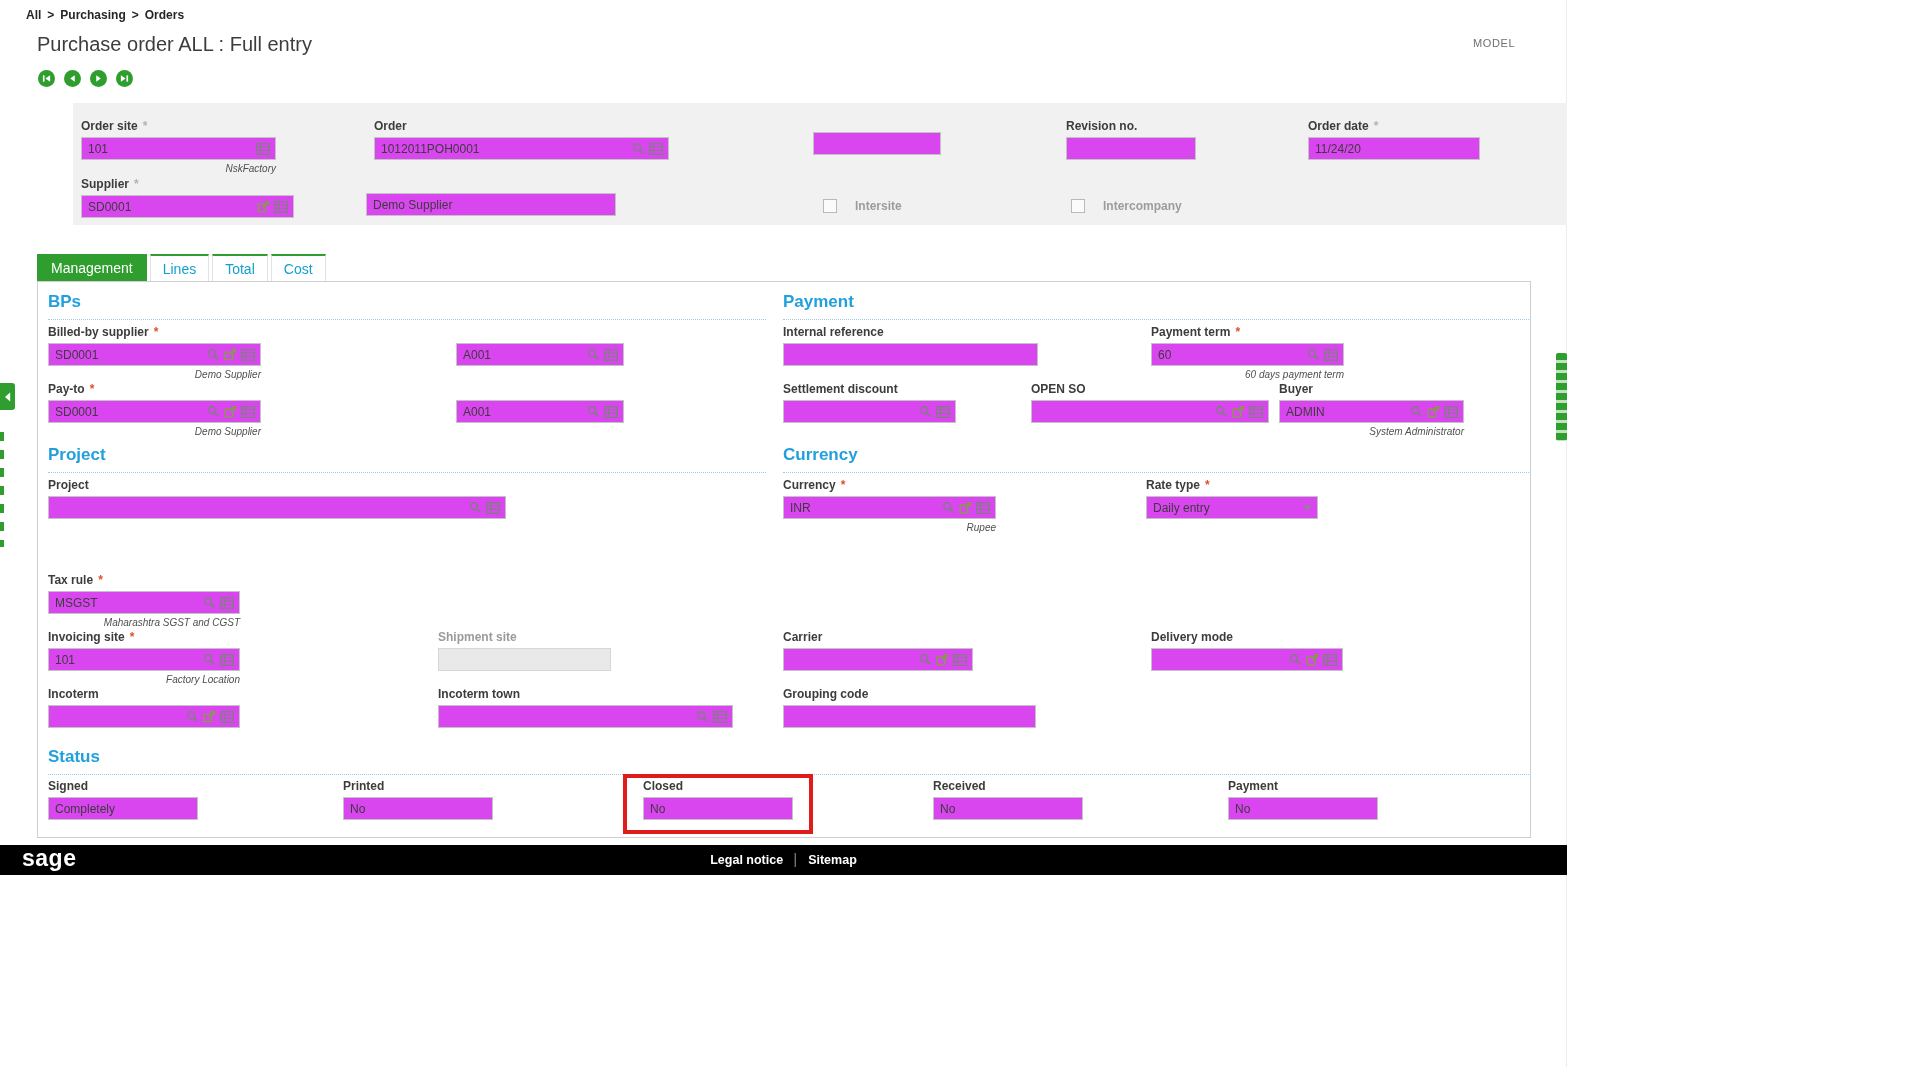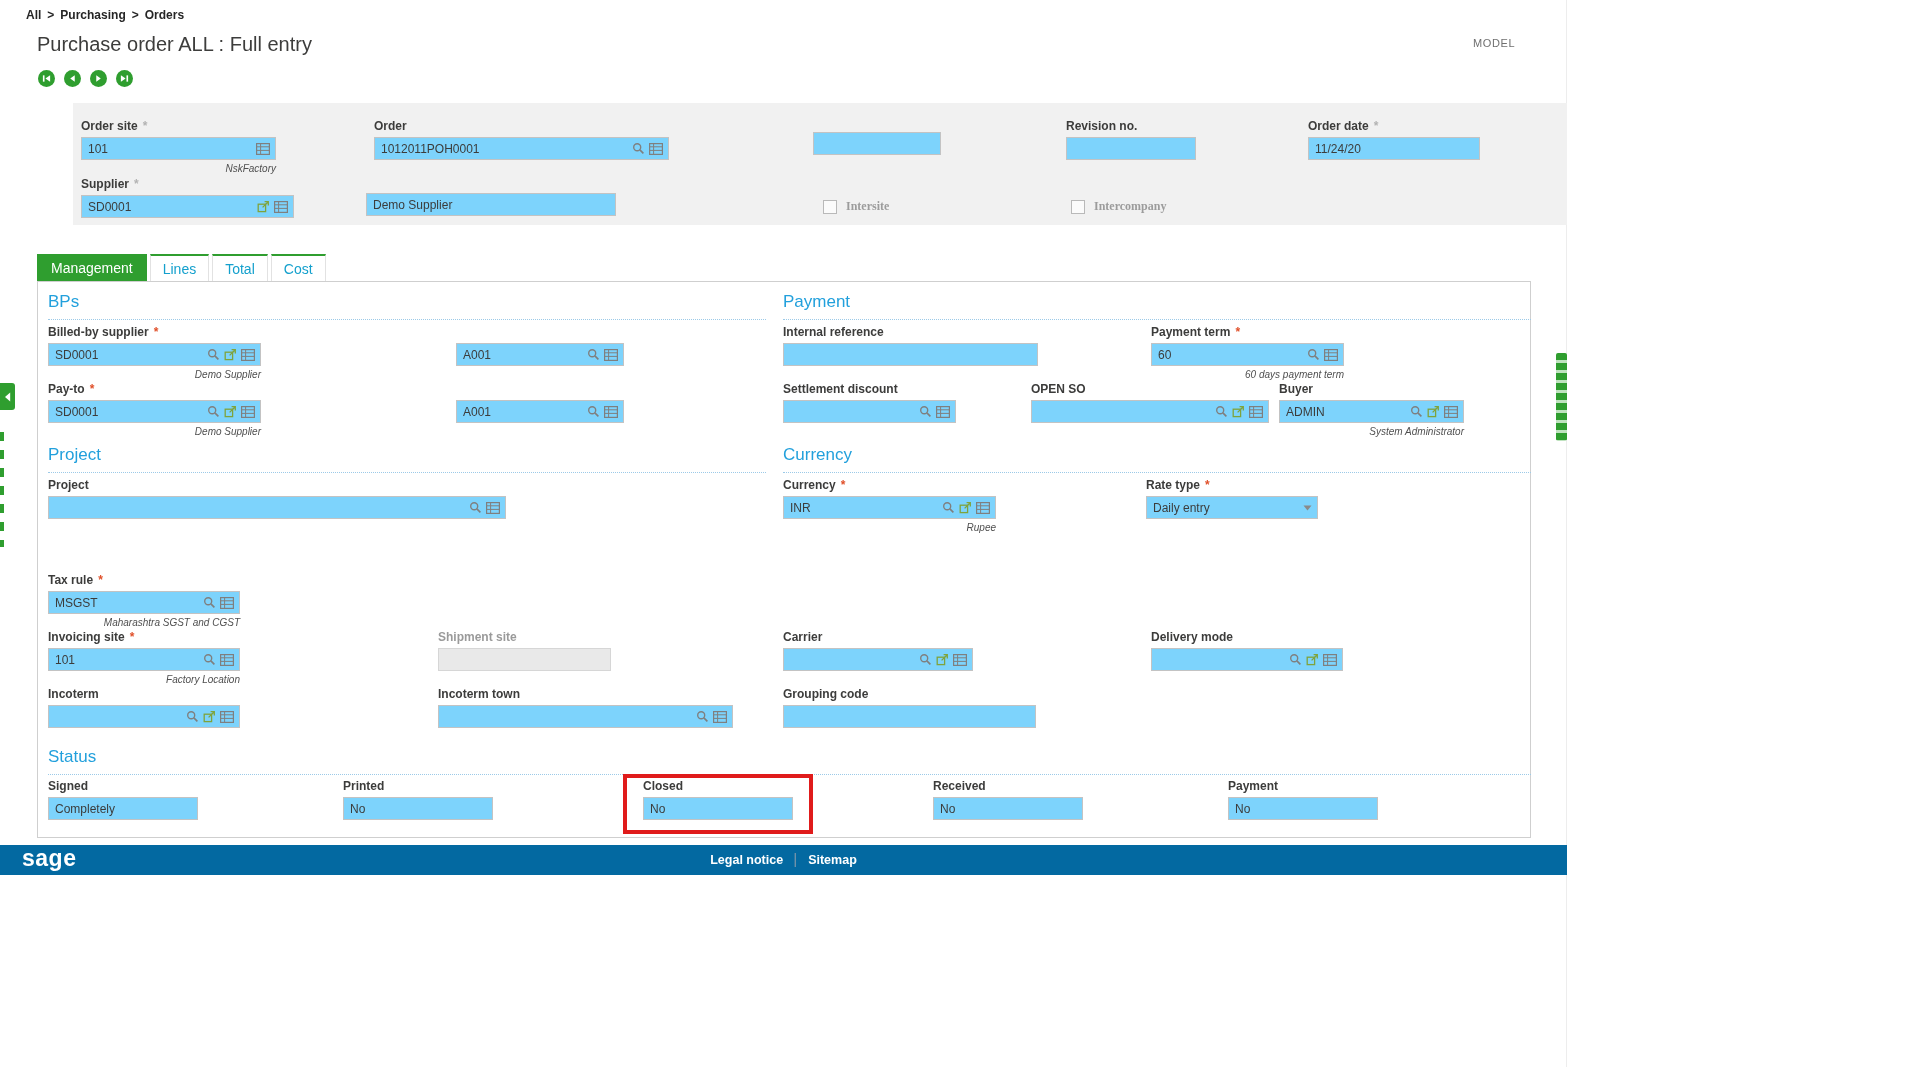--- a/index.html
+++ b/index.html
@@ -27,61 +27,61 @@
   
   .hdr-panel { left:37px; top:103px; width:1494px; height:122px; background:#f1f1f1;margin-left:36px; }
 
   
   .fld { position:absolute; }
   .flabel { font-size:12px; font-weight:bold; color:#3c3c3b; margin-bottom:4px; white-space:nowrap;
             display:flex; align-items:center; }
   .flabel.dimlab { color:#9a9a9a; }
   .req::after { content:"*"; color:#e0502a; margin-left:5px; font-weight:bold; font-size:12px; }
   .req.dim::after { color:#b3b3b3; }
-  .inputbox { height:23px; border:1px solid #c3c3c3; background:#7dd3fc; display:flex;
+  .inputbox { height:23px; border:1px solid #c3c3c3; background:#d946ef; display:flex;
               align-items:center; padding:0 5px 0 6px; font-size:12px; color:#3c3c3b; gap:4px;
               cursor:text; }
   .inputbox.disabled { background:#e9e9e9; border-color:#d6d6d6; cursor:default; }
   .val { flex:1; overflow:hidden; white-space:nowrap; }
   .ficon { display:flex; align-items:center; cursor:pointer; flex:0 0 auto; }
   .hint { font-size:10px; font-style:italic; color:#4f4f4f; text-align:right; margin-top:3px; }
 
   
-  .cb-group { position:absolute; display:flex; align-items:center; gap:9px;font-family:Liberation Serif, serif; }
+  .cb-group { position:absolute; display:flex; align-items:center; gap:18px; }
   .cb { width:14px; height:14px; background:#fbfbfb; border:1px solid #b9b9b9; cursor:pointer; }
   .cb-label { font-size:12px; font-weight:bold; color:#9c9c9c; }
 
   
   .tabs { left:37px; top:254px; display:flex; gap:3px; align-items:flex-end; }
   .tab { height:27px; padding:0 12px; display:flex; align-items:center; font-size:14px;
          cursor:pointer; background:#fff; color:#14a0cd; border-top:2px solid #2f9e2f;
          border-left:1px solid #e2e2e2; border-right:1px solid #e2e2e2; }
   .tab.active { background:#2f9e2f; color:#fff; border:none; padding:0 14px; height:27px; }
 
   
   .content { left:37px; top:281px; width:1494px; height:557px; border:1px solid #cfcfcf;
              background:#fff; }
-  .sec { position:absolute; border-bottom:1px dotted #9ccae8; padding-bottom:7px; }
+  .sec { position:absolute; border-bottom:1px dotted #9ccae8; padding-bottom:7px;font-weight:bold; }
   .sec-title { font-size:17px; color:#22a0dc; }
 
   
   .redbox { position:absolute; border:4px solid #e01b1b; pointer-events:none; }
 
   
   .left-tab { left:0; top:383px; width:15px; height:27px; background:#2f9e2f;
               border-radius:0 3px 3px 0; display:flex; align-items:center; justify-content:center;
               cursor:pointer; }
   .left-dashes { left:0; top:432px; width:4px; height:115px;
                  background:repeating-linear-gradient(to bottom,#2f9e2f 0 9px,transparent 9px 18px); }
   .right-handle { left:1556px; top:353px; width:11px; height:88px; background:#2f9e2f; cursor:pointer;
                   border-radius:2px;
                   background-image:repeating-linear-gradient(to bottom,transparent 0 7px,#bfe3bf 7px 10px); }
 
   
-  .footer { left:0; top:845px; width:1567px; height:30px; background:#0369a1;padding-left:35px; }
+  .footer { left:0; top:845px; width:1567px; height:30px; background:#000000;padding-left:35px; }
   .brand { position:absolute; left:22px; top:50%; transform:translateY(-54%); color:#fff;
            font-size:23px; font-weight:bold; letter-spacing:0.5px; }
   .footer-links { position:absolute; left:50%; top:0; height:100%; transform:translateX(-50%);
                   display:flex; align-items:center; }
   .flink { color:#fff; font-size:12.5px; font-weight:600; cursor:pointer; white-space:nowrap; }
   .fsep { width:1px; height:14px; background:#9aa2ad; margin:0 12px; }
 </style>
 </head>
 <body>
 

